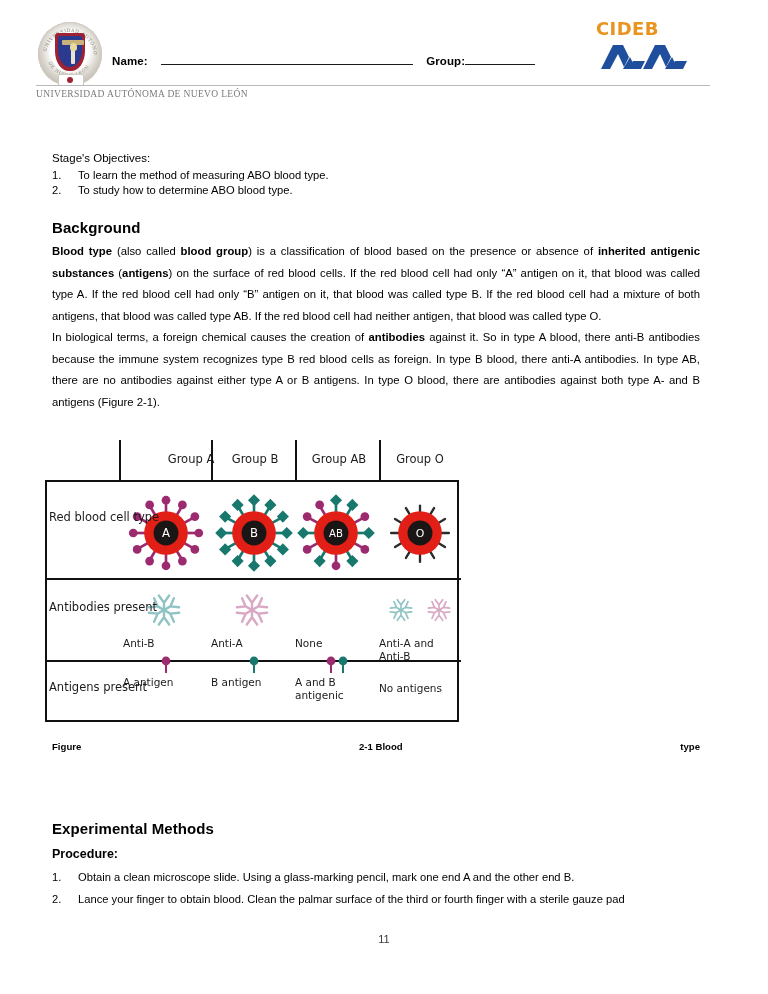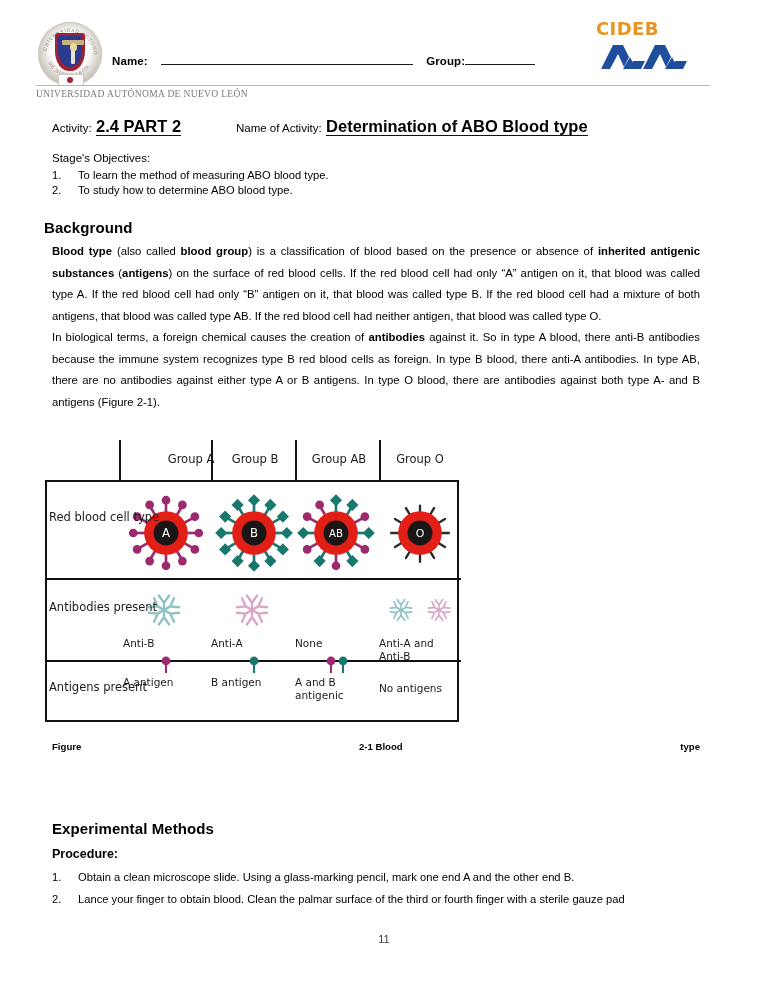--- a/index.html
+++ b/index.html
@@ -202,21 +202,21 @@
   .ol-row .txt { flex: 1; }
 
   
   .section-h {
     font-size: 15px;
     font-weight: bold;
     letter-spacing: .1px;
   }
   .bg-head {
     position: absolute;
-    left: 44px;
+    left: 52px;
     top: 219px;
     text-align: right;
   }
   .bg-body {
     position: absolute;
     left: 52px;
     top: 241px;
     width: 648px;
     font-size: 11.3px;
     line-height: 21.5px;
@@ -402,27 +402,20 @@
           <path d="M24,30 L31,18 L37,30 Z"></path>
           <path d="M44,30 L56,6 L66,6 L72,18 L67,28 L61,15 L53,30 Z"></path>
           <path d="M66,30 L73,18 L79,30 Z"></path>
           <path d="M76,22 L88,22 L84,30 L72,30 Z"></path>
           <path d="M34,22 L46,22 L42,30 L30,30 Z"></path>
         </g>
       </svg>
     </div>
   </div>
 
-  <div class="activity-row">
-    <span class="small-lbl">Activity:</span>
-    <span class="big-val">2.4 PART 2</span>
-    <span class="mid-gap"></span>
-    <span class="small-lbl">Name of Activity:</span>
-    <span class="big-val">Determination of ABO Blood type</span>
-  </div>
 
   <div class="objectives">
     <div class="sub-h">Stage's Objectives:</div>
     <div class="ol-row">
       <span class="num">1.</span>
       <span class="txt">To learn the method of measuring ABO blood type.</span>
     </div>
     <div class="ol-row">
       <span class="num">2.</span>
       <span class="txt">To study how to determine ABO blood type.</span>

